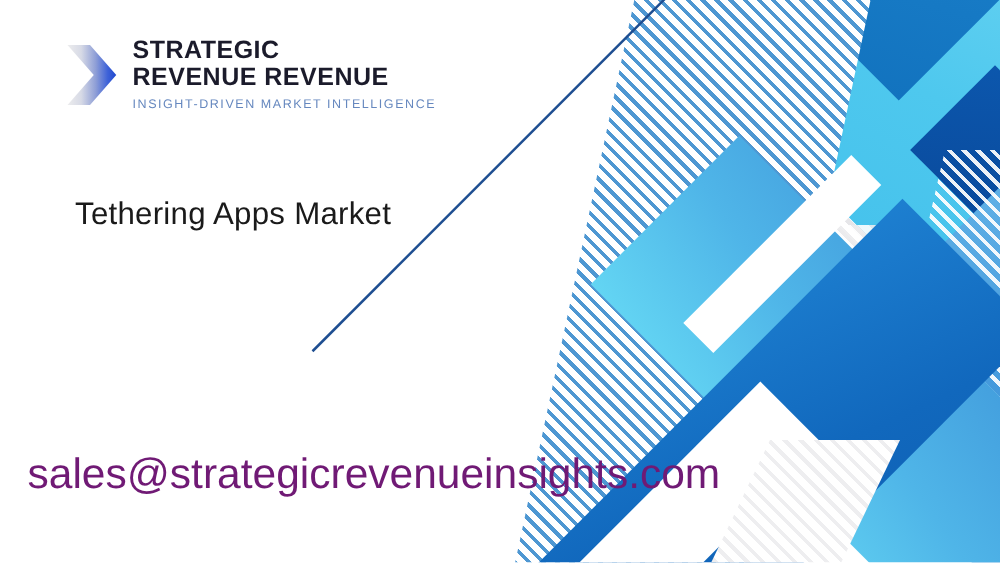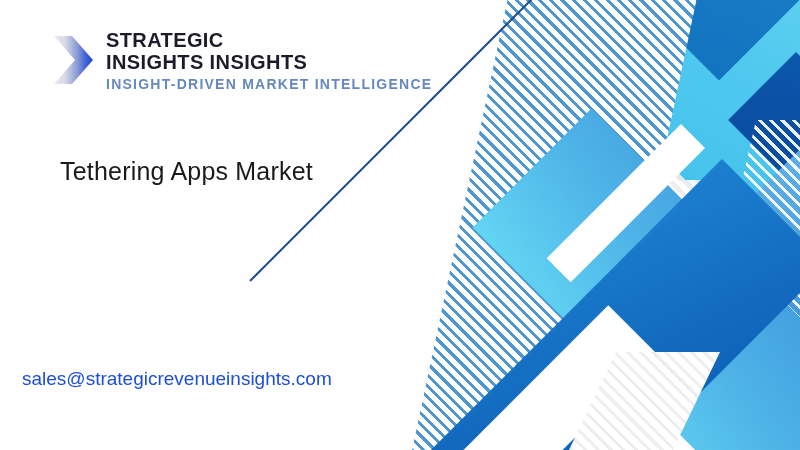--- a/index.html
+++ b/index.html
@@ -181,44 +181,44 @@
     font-weight:bold;
     font-size:20px;
     line-height:20px;
     letter-spacing:.4px;
     font-family:"Liberation Sans", sans-serif;
   }
   .logo-line2 { margin-top:2px; }
   .logo-tagline {
     margin-top:7px;
     color:#6688bf;
-    font-size:14px;
-    font-weight:bold;
+    font-size:10px;
+    font-weight:normal;
     letter-spacing:1.25px;
     line-height:10px;
     white-space:nowrap;
   }
 
   
   .title {
     position:absolute;
     left:60px; top:148px;
     font-size:25px;
     font-weight:normal;
     color:#1a1a1a;
     letter-spacing:.2px;
     line-height:46px;
     white-space:nowrap;
   }
   .email {
     position:absolute;
     left:22px; top:362px;
-    font-size:19px;
+    font-size:34px;
     font-weight:normal;
-    color:#1d4ed8;
+    color:#701a75;
     letter-spacing:0px;
     line-height:34px;
     white-space:nowrap;
   }
 </style>
 </head>
 <body>
 
 <div class="slide">
 
@@ -248,21 +248,21 @@
           <stop offset="28%" stop-color="#d7dae6"></stop>
           <stop offset="58%" stop-color="#8e9ed6"></stop>
           <stop offset="82%" stop-color="#3f63d8"></stop>
           <stop offset="100%" stop-color="#1f47cf"></stop>
         </linearGradient>
       </defs>
       <path d="M2 2 L20 2 L41 26 L20 50 L2 50 L23 26 Z" fill="url(#chevGrad)"></path>
     </svg>
     <div class="logo-text">
       <div class="logo-line1">STRATEGIC</div>
-      <div class="logo-line2">INSIGHTS INSIGHTS</div>
+      <div class="logo-line2">REVENUE REVENUE</div>
       <div class="logo-tagline">INSIGHT-DRIVEN MARKET INTELLIGENCE</div>
     </div>
   </div>
 
   <div class="title">Tethering Apps Market</div>
 
   <div class="email">sales@strategicrevenueinsights.com</div>
 
 </div>
 

